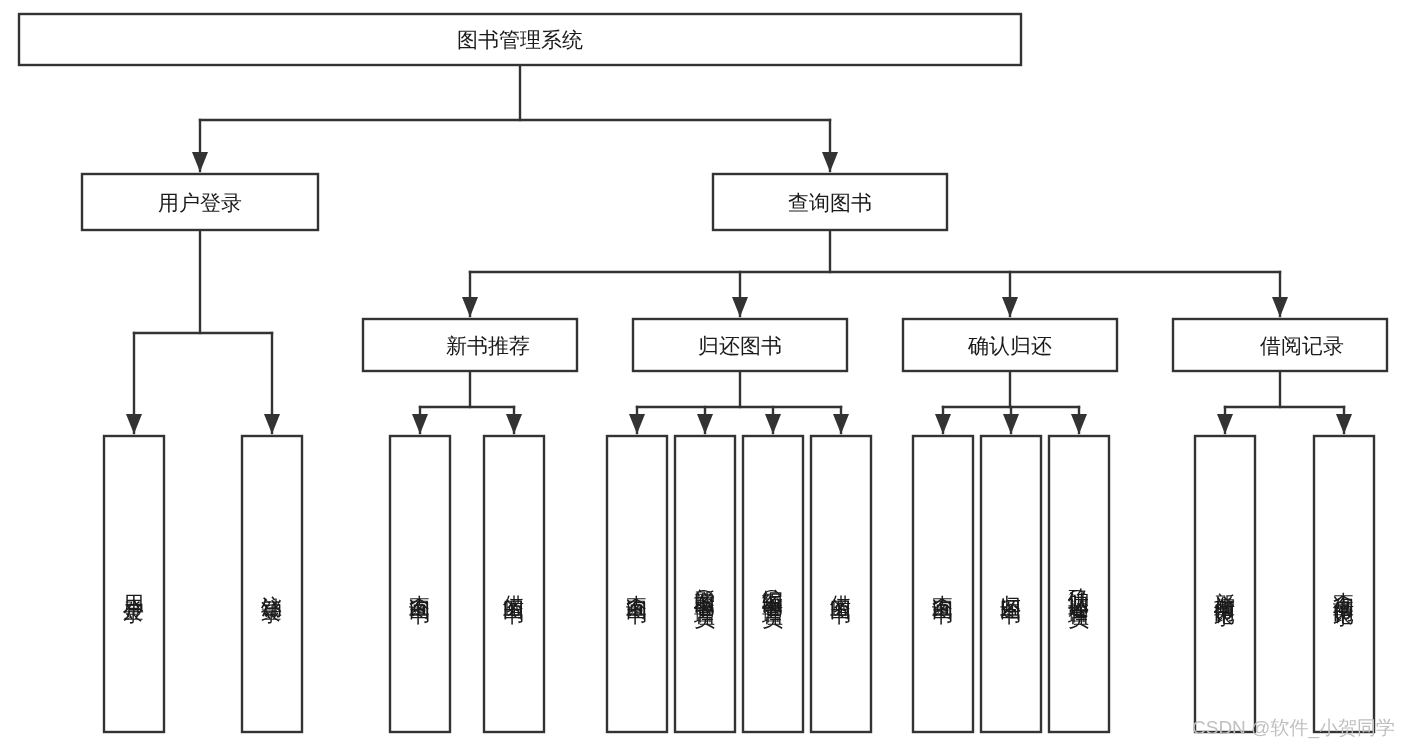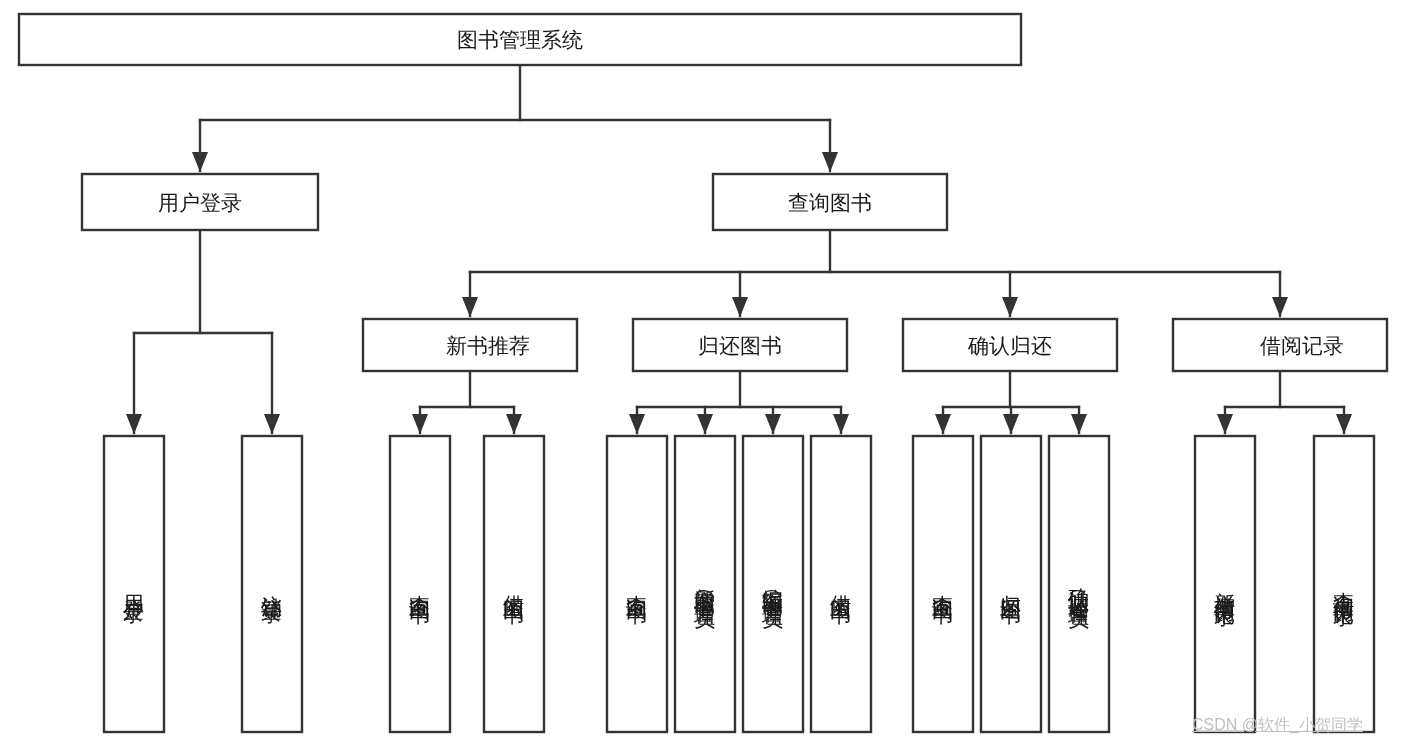--- a/index.html
+++ b/index.html
@@ -55,25 +55,24 @@
   }
   .node-label.vertical {
     writing-mode: vertical-rl;
     text-orientation: upright;
     font-size: 21px;
     letter-spacing: 3px;
   }
   .watermark {
     position: absolute;
     color: #bfbfbf;
-    font-size: 16px;
+    font-size: 19px;
     font-family: "Liberation Sans", "DejaVu Sans", sans-serif;
     white-space: nowrap;
     pointer-events: none;
-    text-decoration: underline;
   }
 </style>
 </head>
 <body>
 
 <div id="canvas">
 
   <svg id="diagram" viewBox="0 0 1405 747">
     <g id="connectors">
         <path d="M520 66 L520 120" class="connector"></path>

